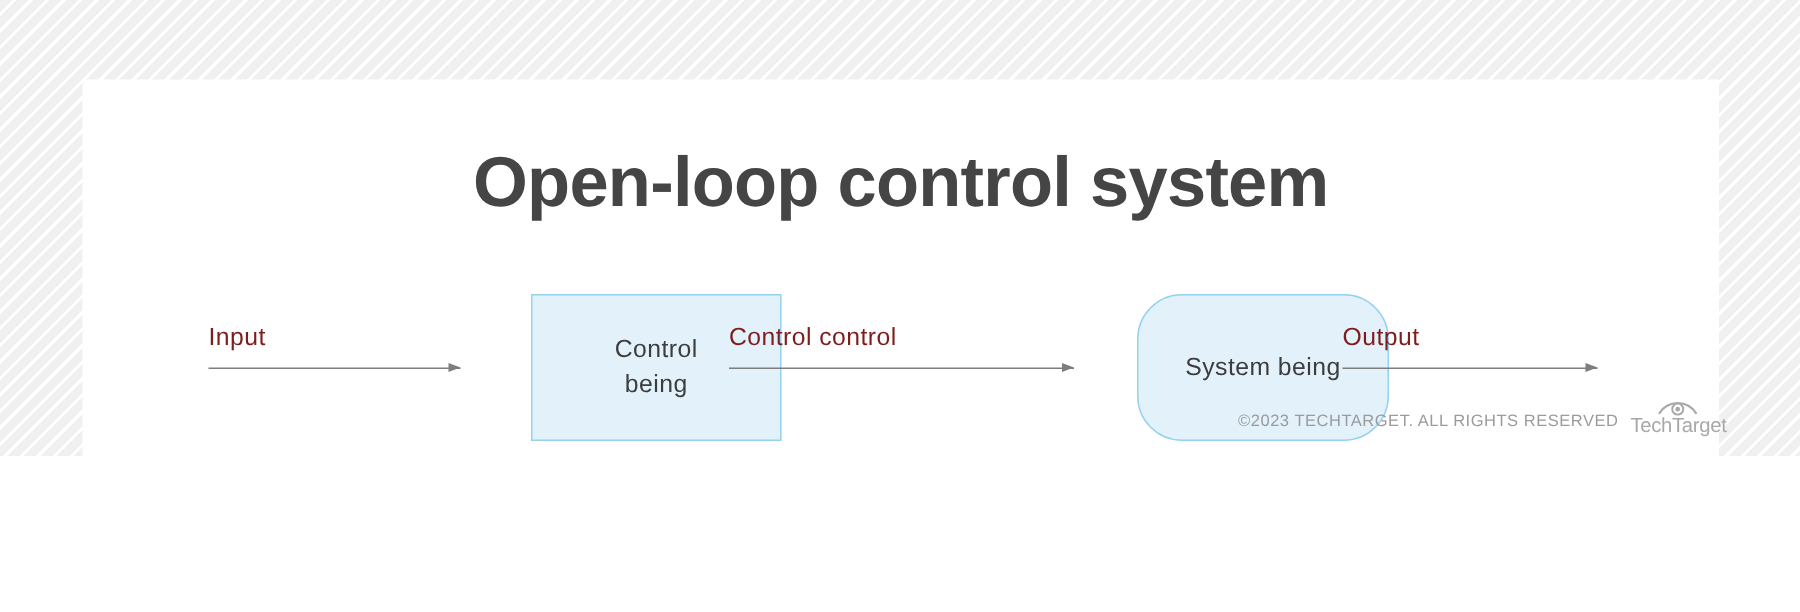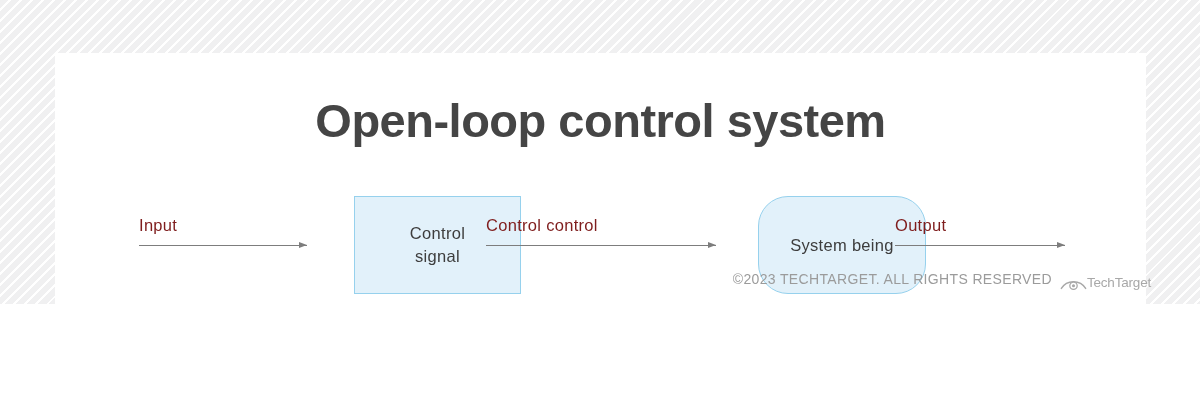--- a/index.html
+++ b/index.html
@@ -104,29 +104,29 @@
 
   .footer {
     position: absolute;
     right: 49px;
     bottom: 14px;
     display: flex;
     align-items: flex-end;
     gap: 8px;
   }
   .copyright {
-    font-size: 14px;
+    font-size: 11px;
     letter-spacing: 0.35px;
     color: #9b9b9b;
     padding-bottom: 3px;
     white-space: nowrap;
   }
   .logo {
     display: flex;
-    flex-direction: row;
+    flex-direction: column;
     align-items: center;
     line-height: 1;
   }
   .logo svg { display: block; margin-bottom: -1px; }
   .logo-text {
     font-size: 13.5px;
     letter-spacing: -0.2px;
     color: #a8a8a8;
   }
 </style>
@@ -140,21 +140,21 @@
     <h1 class="title">Open-loop control system</h1>
 
     <div class="arrow-group g1">
       <div class="arrow-label">Input</div>
       <div class="arrow-line"></div>
     </div>
 
     <div class="flow-box b1">
       <div class="box-text">
         <div>Control</div>
-        <div>signal</div>
+        <div>being</div>
       </div>
     </div>
 
     <div class="arrow-group g2">
       <div class="arrow-label">Control control</div>
       <div class="arrow-line"></div>
     </div>
 
     <div class="flow-box b2">
       <div class="box-text">

